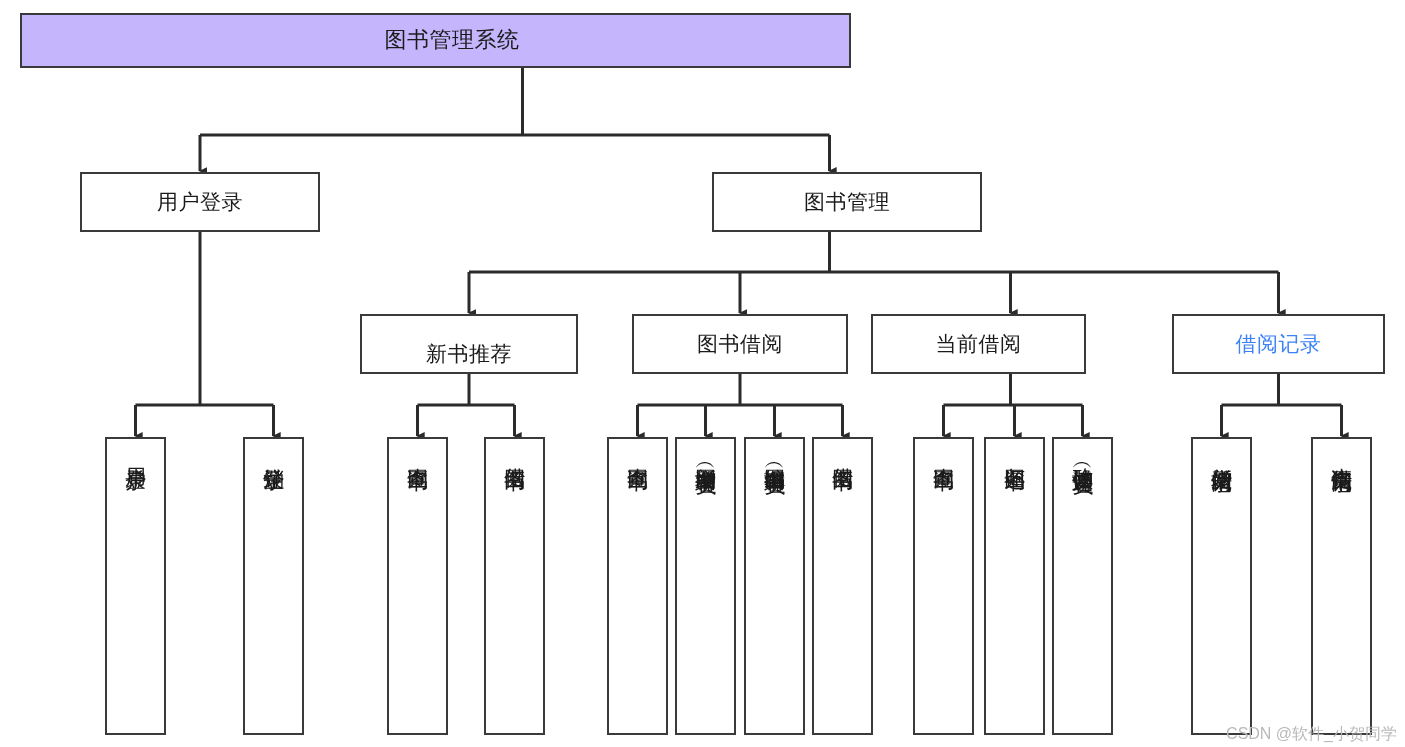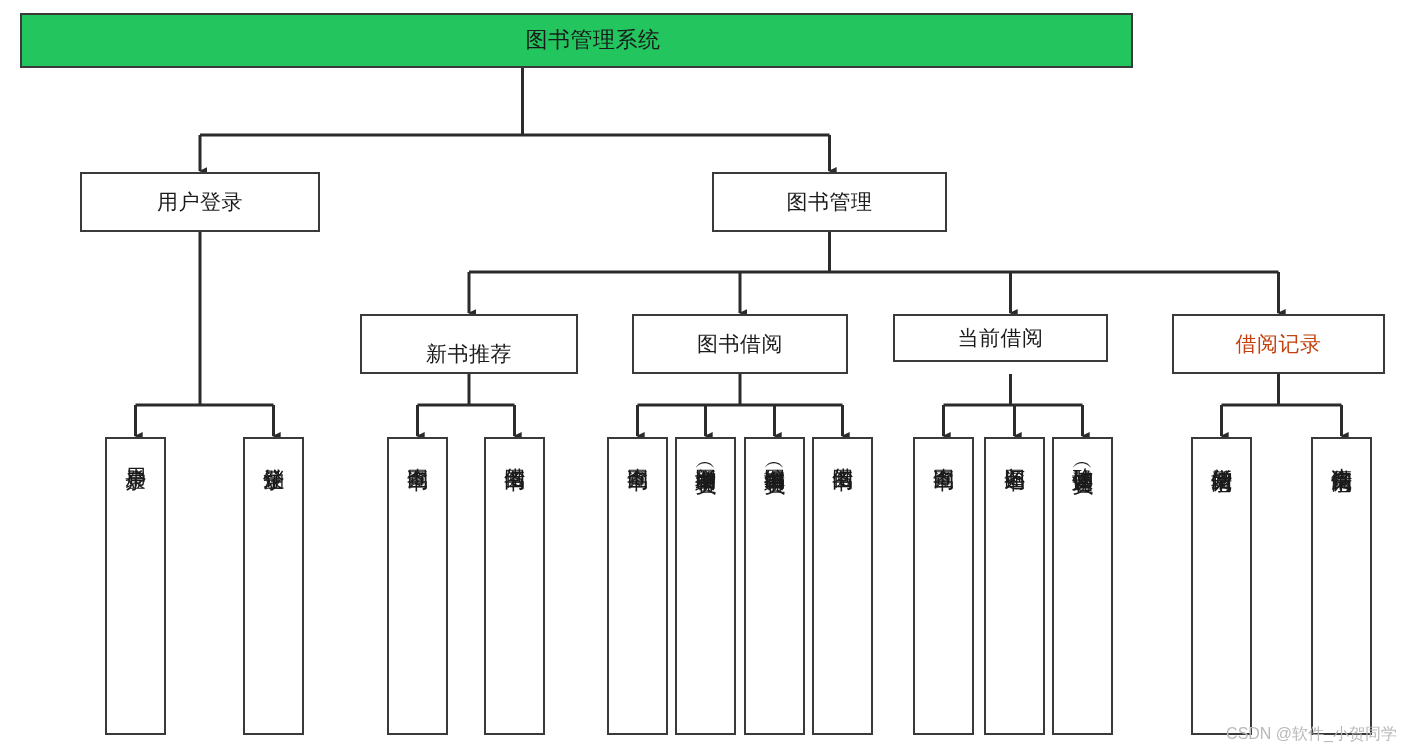--- a/index.html
+++ b/index.html
@@ -113,42 +113,42 @@
         <line x1="943.5" y1="405" x2="943.5" y2="436" marker-end="url(#arrow)" stroke="#2b2b2b"></line>
         <line x1="1014.5" y1="405" x2="1014.5" y2="436" marker-end="url(#arrow)" stroke="#2b2b2b"></line>
         <line x1="1082.5" y1="405" x2="1082.5" y2="436" marker-end="url(#arrow)" stroke="#2b2b2b"></line>
         <line x1="1278.5" y1="374" x2="1278.5" y2="405" stroke="#2b2b2b"></line>
         <line x1="1221.5" y1="405" x2="1341.5" y2="405" stroke="#2b2b2b"></line>
         <line x1="1221.5" y1="405" x2="1221.5" y2="436" marker-end="url(#arrow)" stroke="#2b2b2b"></line>
         <line x1="1341.5" y1="405" x2="1341.5" y2="436" marker-end="url(#arrow)" stroke="#2b2b2b"></line>
       </g>
   </svg>
 
-  <div class="node root" style="left: 20px; top: 13px; width: 1113px; height: 55px; border-color: rgb(58, 58, 58); background: #22c55e; padding-left: 33px;">
+  <div class="node root" style="left: 20px; top: 13px; width: 831px; height: 55px; border-color: rgb(58, 58, 58); background: #c4b5fd; padding-left: 33px;">
     <span class="label" style="color: rgb(27, 27, 27);">图书管理系统</span>
   </div>
 
   <div class="node lvl2" style="left: 80px; top: 172px; width: 240px; height: 60px; border-color: rgb(58, 58, 58); background: rgb(255, 255, 255);">
     <span class="label" style="color: rgb(27, 27, 27);">用户登录</span>
   </div>
-  <div class="node lvl2" style="left: 712px; top: 172px; width: 235px; height: 60px; border-color: rgb(58, 58, 58); background: rgb(255, 255, 255);">
+  <div class="node lvl2" style="left: 712px; top: 172px; width: 270px; height: 60px; border-color: rgb(58, 58, 58); background: rgb(255, 255, 255);">
     <span class="label" style="color: rgb(27, 27, 27);">图书管理</span>
   </div>
 
   <div class="node lvl3" style="left: 360px; top: 314px; width: 218px; height: 60px; border-color: rgb(58, 58, 58); background: rgb(255, 255, 255);">
     <span class="label" style="color: rgb(27, 27, 27); margin-top: 20px;">新书推荐</span>
   </div>
   <div class="node lvl3" style="left: 632px; top: 314px; width: 216px; height: 60px; border-color: rgb(58, 58, 58); background: rgb(255, 255, 255);">
     <span class="label" style="color: rgb(27, 27, 27);">图书借阅</span>
   </div>
-  <div class="node lvl3" style="left: 893px; top: 314px; width: 215px; height: 48px; border-color: rgb(58, 58, 58); background: rgb(255, 255, 255);">
+  <div class="node lvl3" style="left: 871px; top: 314px; width: 215px; height: 60px; border-color: rgb(58, 58, 58); background: rgb(255, 255, 255);">
     <span class="label" style="color: rgb(27, 27, 27);">当前借阅</span>
   </div>
   <div class="node lvl3" style="left: 1172px; top: 314px; width: 213px; height: 60px; border-color: rgb(58, 58, 58); background: rgb(255, 255, 255);">
-    <span class="label" style="color: #c2410c;">借阅记录</span>
+    <span class="label" style="color: #3b82f6;">借阅记录</span>
   </div>
 
   <div class="node leaf" style="left: 105px; top: 437px; width: 61px; height: 298px; border-color: rgb(58, 58, 58); background: rgb(255, 255, 255);">
     <span class="label" style="color: rgb(27, 27, 27);">用户登录</span>
   </div>
   <div class="node leaf" style="left: 243px; top: 437px; width: 61px; height: 298px; border-color: rgb(58, 58, 58); background: rgb(255, 255, 255);">
     <span class="label" style="color: rgb(27, 27, 27);">注销登录</span>
   </div>
 
   <div class="node leaf" style="left: 387px; top: 437px; width: 61px; height: 298px; border-color: rgb(58, 58, 58); background: rgb(255, 255, 255);">

